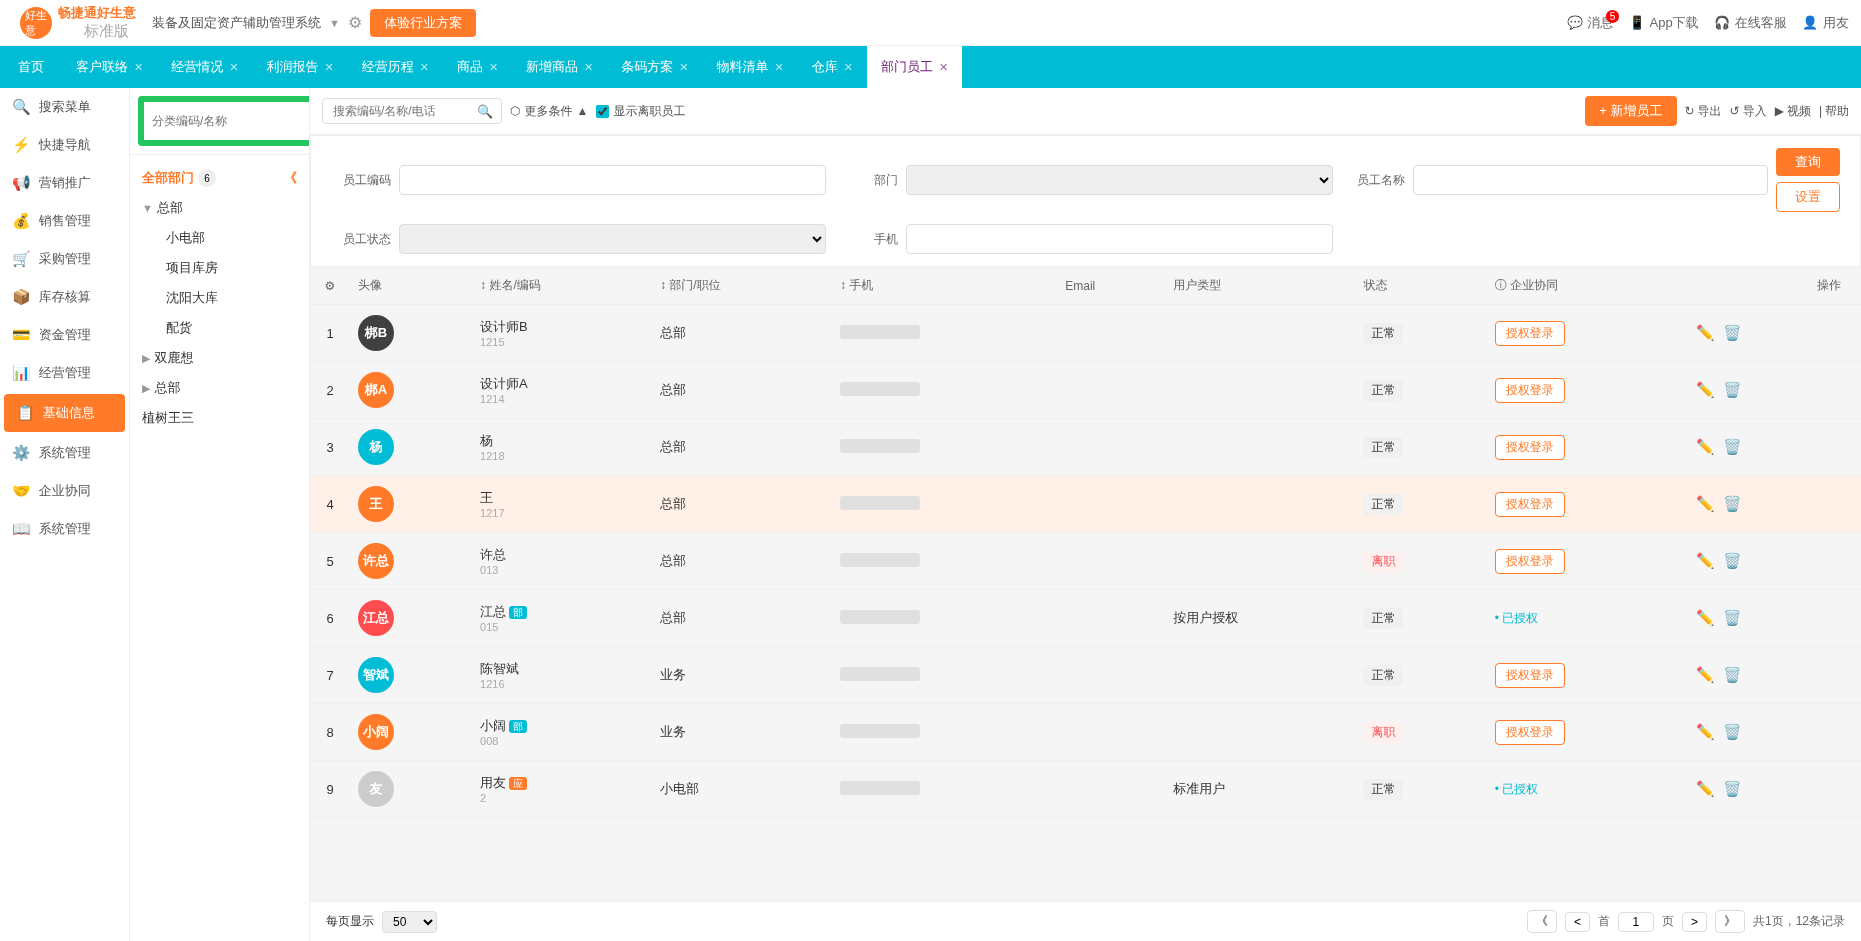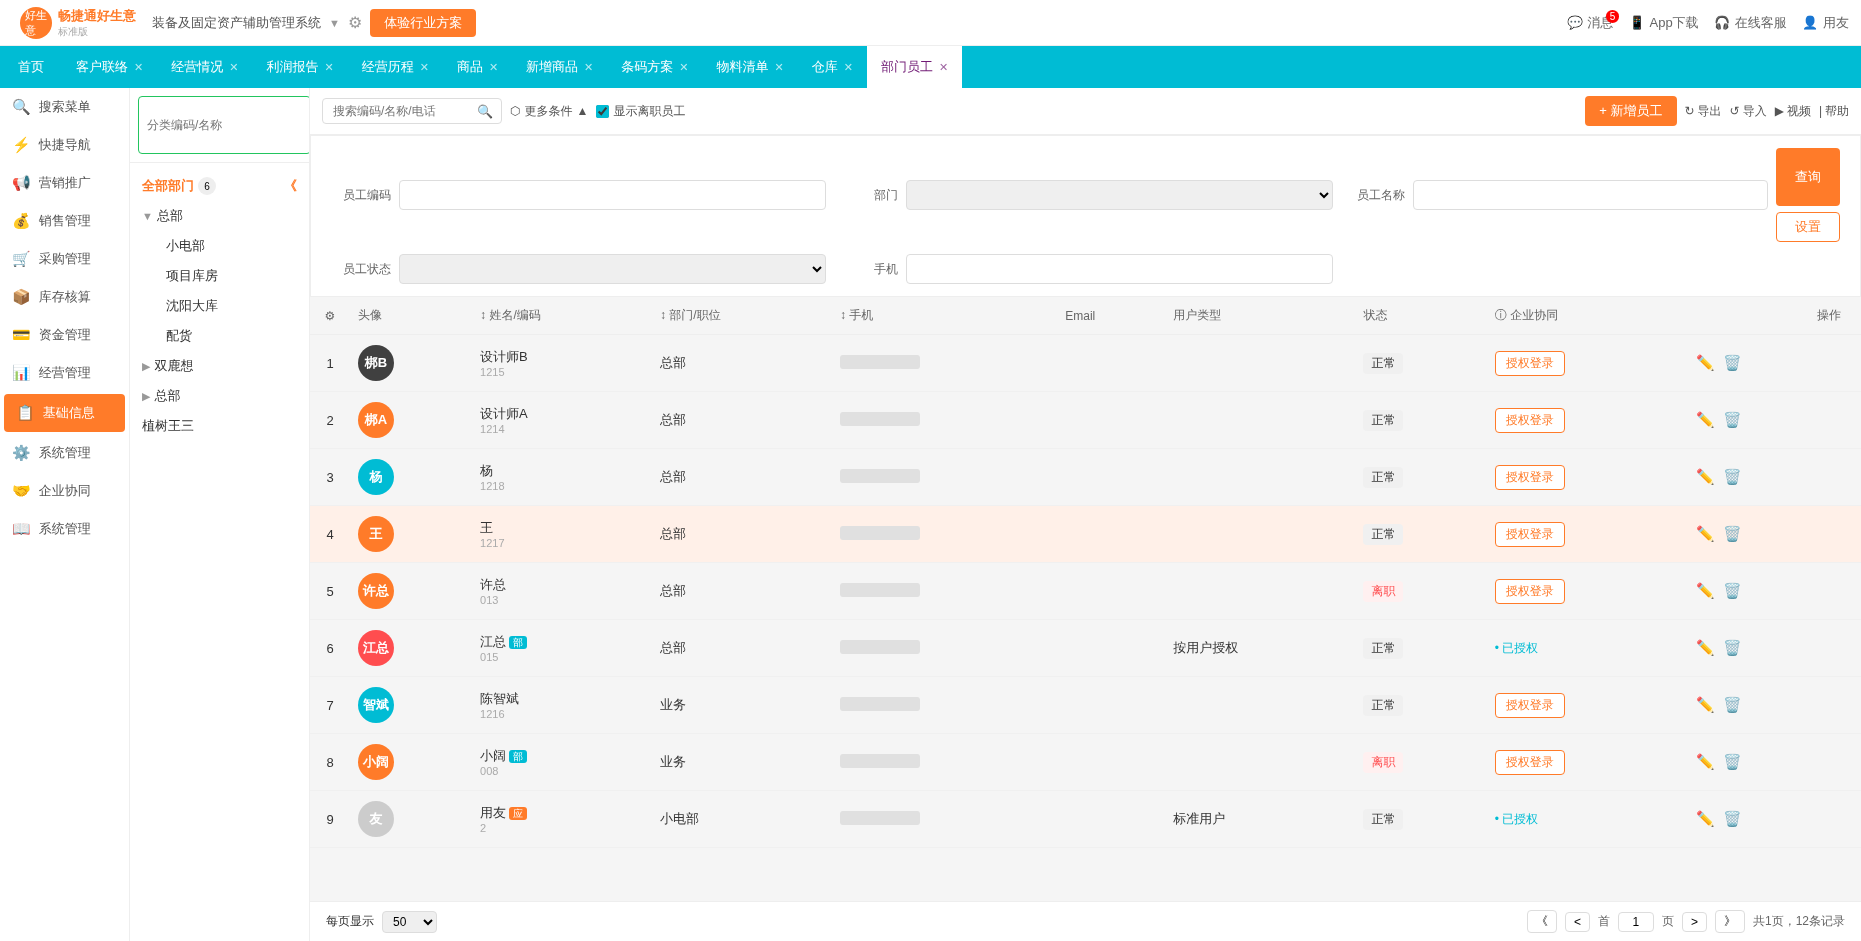--- a/index.html
+++ b/index.html
@@ -21,21 +21,21 @@
     .nav-tabs { display: flex; align-items: center; background: #00bcd4; height: 42px; padding: 0 0 0 0; overflow: hidden; }
     .nav-tab { padding: 0 14px; height: 42px; display: flex; align-items: center; color: #fff; font-size: 13px; cursor: pointer; white-space: nowrap; position: relative; }
     .nav-tab.active { background: #fff; color: #701a75; }
     .nav-tab .close-x { margin-left: 6px; font-size: 11px; opacity: 0.7; }
     .sidebar-item { display: flex; align-items: center; gap: 8px; padding: 10px 12px; cursor: pointer; color: #555; font-size: 13px; }
     .sidebar-item.active { background: #ff7b29; color: #fff; border-radius: 4px; margin: 2px 4px; }
     .sidebar-item .s-icon { font-size: 15px; }
     .logo-area { display: flex; align-items: center; gap: 6px; padding: 6px 8px; }
     .logo-circle { width: 32px; height: 32px; background: #ff7b29; border-radius: 50%; display: flex; align-items: center; justify-content: center; color: #fff; font-size: 11px; }
     .dept-search { padding: 8px; border-bottom: 1px solid #eee; display: flex; align-items: center; gap: 4px; }
-    .dept-search input { border: 1px solid #22c55e; border-radius: 4px; padding: 21px 8px; font-size: 12px; flex: 1; outline: none; }
+    .dept-search input { border: 6px solid #22c55e; border-radius: 4px; padding: 12px 8px; font-size: 12px; flex: 1; outline: none; }
     .dept-tree { flex: 1; overflow-y: auto; padding: 8px 0; }
     .dept-tree-item { padding: 6px 12px; cursor: pointer; font-size: 13px; color: #333; display: flex; align-items: center; gap: 4px; }
     .dept-tree-item.group-header { font-weight: bold; color: #ff7b29; display: flex; align-items: center; gap: 4px; }
     .dept-tree-child { padding-left: 24px; }
     .collapse-btn { background: #eee; border: none; border-radius: 50%; width: 18px; height: 18px; display: flex; align-items: center; justify-content: center; cursor: pointer; font-size: 10px; }
 
     
     .toolbar { display: flex; align-items: center; justify-content: space-between; padding: 8px 12px; background: #fff; border-bottom: 1px solid #eee; }
     .toolbar-left { display: flex; align-items: center; gap: 8px; }
     .toolbar-right { display: flex; align-items: center; gap: 8px; }
@@ -45,21 +45,21 @@
     .add-btn { background: #ff7b29; color: #fff; border: none; border-radius: 4px; padding: 6px 14px; font-size: 13px; cursor: pointer; }
     .export-btn { display: flex; align-items: center; gap: 3px; cursor: pointer; font-size: 12px; color: #555; border: none; background: none; }
 
     
     .filter-panel { background: #fff; border: 1px solid #eee; padding: 12px 20px; display: grid; grid-template-columns: repeat(3, 1fr); gap: 12px; align-items: center; }
     .filter-row { display: flex; align-items: center; gap: 8px; }
     .filter-label { font-size: 12px; color: #666; white-space: nowrap; width: 60px; text-align: right; }
     .filter-select { flex: 1; border: 1px solid #ddd; border-radius: 4px; padding: 4px 8px; font-size: 12px; outline: none; height: 30px; }
     .filter-input { flex: 1; border: 1px solid #ddd; border-radius: 4px; padding: 4px 8px; font-size: 12px; outline: none; height: 30px; }
     .filter-actions { display: flex; flex-direction: column; gap: 6px; }
-    .query-btn { background: #ff7b29; color: #fff; border: none; border-radius: 4px; padding: 20px 18px; font-size: 13px; cursor: pointer; }
+    .query-btn { background: #ff7b29; color: #fff; border: none; border-radius: 4px; padding: 5px 18px; font-size: 13px; cursor: pointer; }
     .reset-btn { background: #fff; color: #ff7b29; border: 1px solid #ff7b29; border-radius: 4px; padding: 5px 18px; font-size: 13px; cursor: pointer; }
 
     
     .data-table { flex: 1; overflow-y: auto; }
     table { width: 100%; border-collapse: collapse; }
     thead th { background: #f5f5f5; padding: 10px 8px; font-size: 12px; color: #666; font-weight: normal; text-align: left; border-bottom: 1px solid #eee; white-space: nowrap; position: sticky; top: 0; z-index: 1; }
     tbody td { padding: 10px 8px; font-size: 13px; border-bottom: 1px solid #f0f0f0; vertical-align: middle; }
     tbody tr.highlighted { background: #fff0e8; }
     .avatar-circle { width: 36px; height: 36px; border-radius: 50%; display: flex; align-items: center; justify-content: center; color: #fff; font-size: 13px; font-weight: bold; }
     .status-normal { color: #333; background: #f0f0f0; border-radius: 4px; padding: 2px 8px; font-size: 12px; display: inline-block; }
@@ -91,21 +91,21 @@
   </style>
 </head>
 <body>
 
 <div class="top-bar">
   <div class="top-bar-left">
     <div class="logo-area">
       <div class="logo-circle">好生<br>意</div>
       <div>
         <div style="color:#ff7b29;font-weight:bold;font-size:13px;">畅捷通好生意</div>
-        <div style="font-size:10px;color:#aaa;">标准版</div>
+        <div style="font-size:15px;color:#aaa;margin-left:26px;">标准版</div>
       </div>
     </div>
     <span class="system-title">装备及固定资产辅助管理系统</span>
     <span class="dropdown-arrow">▼</span>
     <span class="gear-icon">⚙</span>
     <button class="try-btn">体验行业方案</button>
   </div>
   <div class="top-bar-right">
     <span class="relative">
       💬 <span>消息</span>

